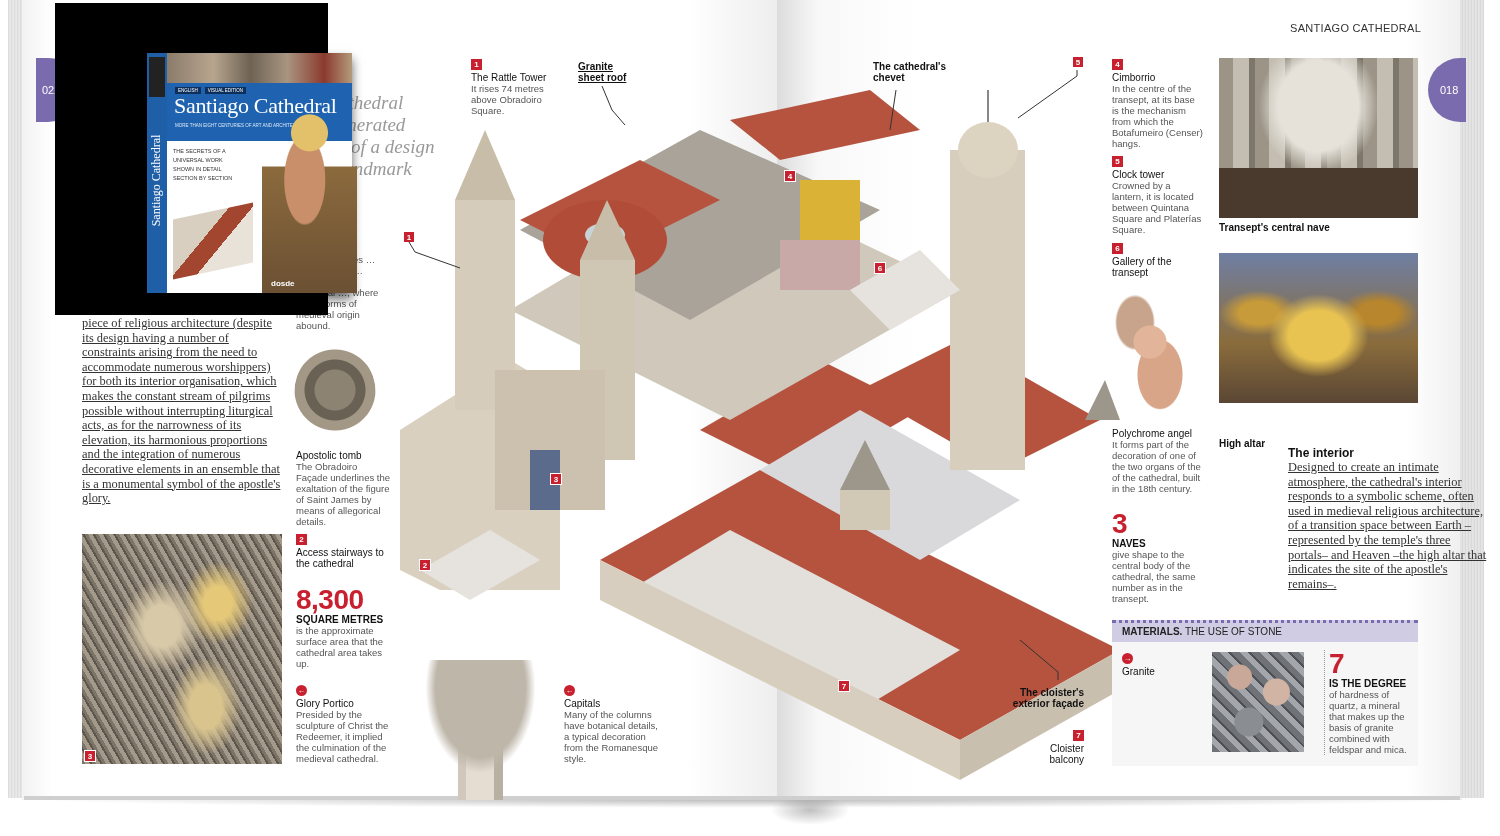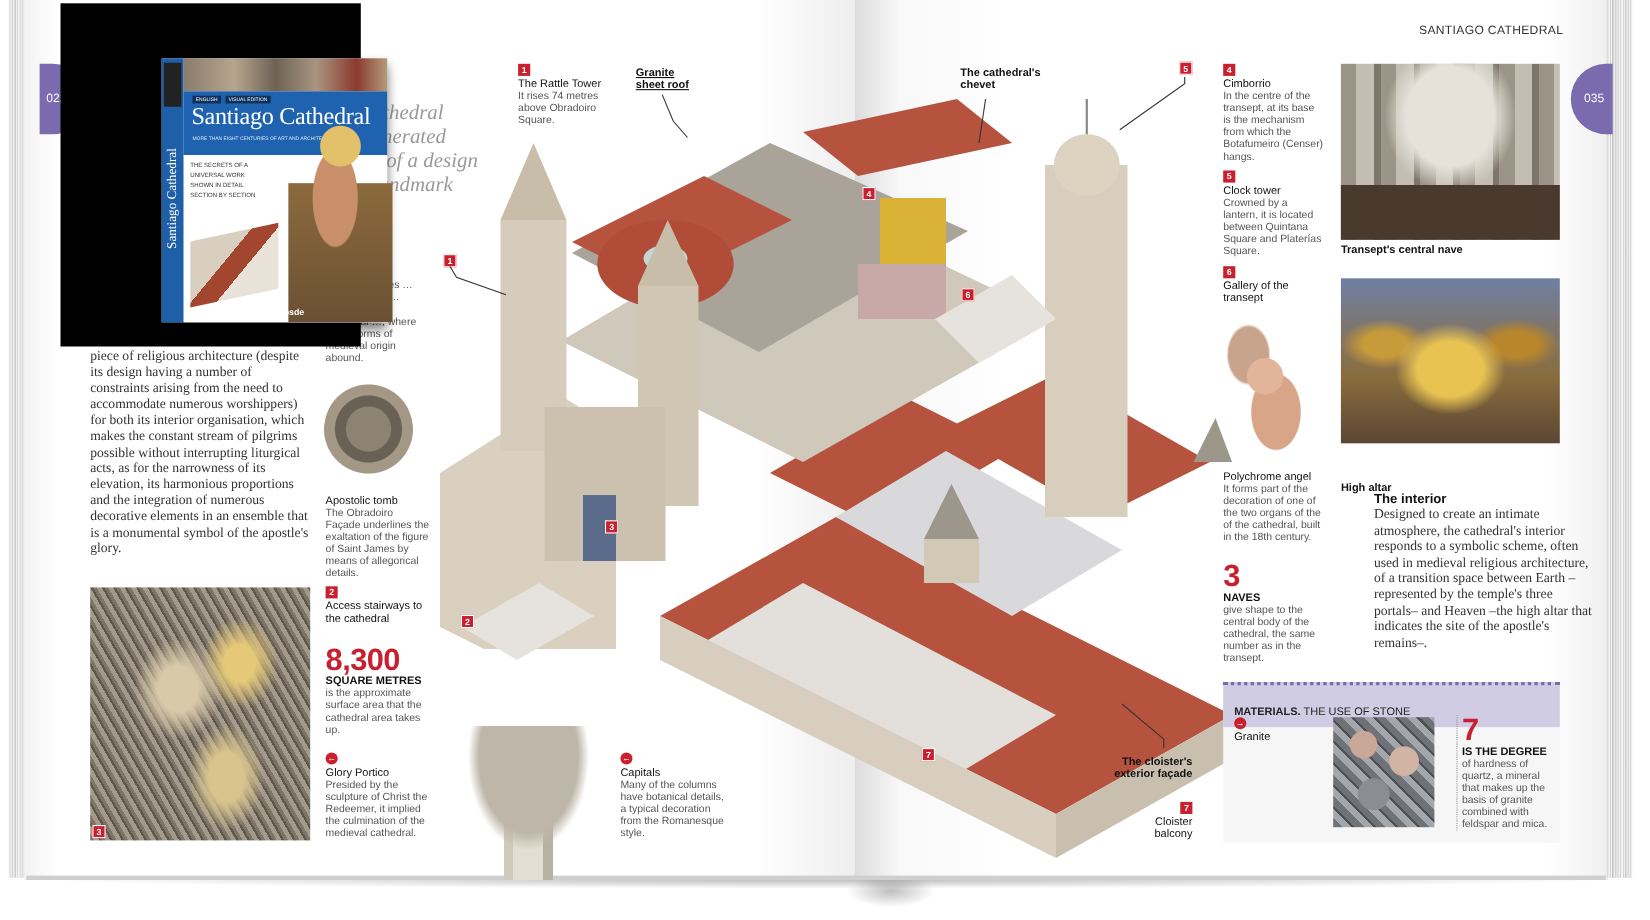--- a/index.html
+++ b/index.html
@@ -47,24 +47,24 @@
     font-size: 22px; white-space: nowrap; letter-spacing: -0.3px; }
   .cover-sub { position: absolute; left: 8px; top: 40px; color: #dbe8f7; font-size: 4.5px; white-space: nowrap; }
   .cover-body { position: absolute; left: 20px; top: 88px; width: 185px; height: 152px; background: #fff; }
   .cover-secrets { position: absolute; left: 6px; top: 6px; font-size: 5.5px; line-height: 9px; color: #333; width: 60px; }
   .cover-saint { position: absolute; left: 95px; top: -30px; width: 95px; height: 182px;
     background: radial-gradient(circle at 50% 12%, #e3c06a 0 18px, transparent 19px),
                 radial-gradient(ellipse at 45% 38%, #c98f6b 0 20px, transparent 21px),
                 linear-gradient(to bottom, transparent 0 55px, #8b6a3d 56px, #6b5033 100%); border-radius: 40px 40px 0 0; }
   .cover-iso { position: absolute; left: 6px; top: 70px; width: 80px; height: 60px;
     background: linear-gradient(135deg, #d8cfc0 0 40%, #a3462f 40% 60%, #e8e2d8 60%); transform: skewY(-12deg); }
-  .cover-logo { position: absolute; left: 86px; top: 138px; color: #fff; font-size: 8px; font-weight: bold; }
-
-  
-  .serif { font-family: "Liberation Serif", serif; }
+  .cover-logo { position: absolute; left: 104px; top: 138px; color: #fff; font-size: 8px; font-weight: bold; }
+
+  
+  .serif { font-family: "Liberation Serif", serif; text-decoration: underline; }
   .intro-quote { position: absolute; left: 322px; top: 92px; width: 160px; font-family: "Liberation Serif", serif;
     font-style: italic; font-size: 19px; line-height: 22px; color: #999; white-space: pre-line; }
   .main-text { position: absolute; left: 82px; top: 316px; width: 200px; font-size: 12.4px; line-height: 14.6px; color: #333; }
 
   .cap { position: absolute; font-size: 9.5px; line-height: 11px; color: #555; }
   .cap .t { font-weight: normal; color: #111; font-size: 10px; line-height: 11px; display: block; }
   .num-badge { display: inline-block; width: 11px; height: 11px; background: #c8202e; color: #fff;
     font-size: 8px; font-weight: bold; text-align: center; line-height: 11px; margin-bottom: 2px; }
   .arrow-badge { display: inline-block; width: 11px; height: 11px; border-radius: 50%; background: #c8202e; color: #fff;
     font-size: 8px; text-align: center; line-height: 11px; margin-bottom: 2px; font-weight: bold; }
@@ -112,21 +112,21 @@
       radial-gradient(circle at 70% 40%, #d2b4a5 0 13px, transparent 14px),
       radial-gradient(circle at 40% 70%, #8a8d92 0 14px, transparent 15px),
       repeating-linear-gradient(45deg, #6f7277 0 6px, #a3a6ab 6px 12px, #4e5055 12px 14px); }
 
   
   .illus { position: absolute; left: 400px; top: 90px; width: 720px; height: 700px; }
   .illus svg { width: 100%; height: 100%; }
 
   
   .materials { position: absolute; left: 1112px; top: 620px; width: 306px; height: 146px; background: #f6f6f6; }
-  .materials-head { height: 22px; background: #cfcce3; border-top: 3px dotted #7a6aae; padding: 19px 10px; font-size: 10px; color: #222; }
+  .materials-head { height: 22px; background: #cfcce3; border-top: 3px dotted #7a6aae; padding: 3px 10px; font-size: 10px; color: #222; }
   .materials-head b { font-weight: bold; }
   .materials .granite { position: absolute; left: 10px; top: 32px; width: 92px; }
   .materials .degree { position: absolute; left: 212px; top: 30px; width: 92px; border-left: 1px dotted #999; padding-left: 4px; }
 
   .leader { position: absolute; }
 </style>
 </head>
 <body>
 
 <div class="book"></div>
@@ -135,21 +135,21 @@
 <div class="page-edges-left"></div>
 <div class="page page-left"></div>
 <div class="page page-right"></div>
 <div class="page-edges-right"></div>
 <div class="page-bottom"></div>
 
 <div class="tab tab-left">
     <span>022</span>
   </div>
 <div class="tab tab-right">
-    <span>035</span>
+    <span>018</span>
   </div>
 <div class="running-head">SANTIAGO CATHEDRAL</div>
 
 <div class="intro-quote">…athedral
 …enerated
 …s of a design
 …landmark</div>
 
 <div class="cap" style="left:296px; top:243px; width:92px;">
   <span class="t">…st</span>
@@ -291,21 +291,21 @@
   <span class="big-num">3</span>
   <span class="big-label">NAVES</span>
   <span>give shape to the central body of the cathedral, the same number as in the transept.</span>
 </div>
 
 <div class="photo photo-nave"></div>
 <div class="label-bold" style="left:1219px; top:222px;">Transept's central nave</div>
 <div class="photo photo-altar"></div>
 <div class="label-bold" style="left:1219px; top:406px;margin-top:32px;">High altar</div>
 
-<div style="position:absolute; left:1249px; top:446px; width:200px;">
+<div style="position:absolute; left:1288px; top:446px; width:200px;">
   <div style="font-weight:bold; font-size:12px; color:#111;">The interior</div>
   <div class="serif" style="font-size:12.4px; line-height:14.6px; color:#333;">Designed to create an intimate atmosphere, the cathedral's interior responds to a symbolic scheme, often used in medieval religious architecture, of a transition space between Earth –represented by the temple's three portals– and Heaven –the high altar that indicates the site of the apostle's remains–.</div>
 </div>
 
 <div class="materials">
   <div class="materials-head">
     <b>MATERIALS.</b><span> THE USE OF STONE</span>
   </div>
   <div class="cap granite">
     <span class="arrow-badge">→</span>

